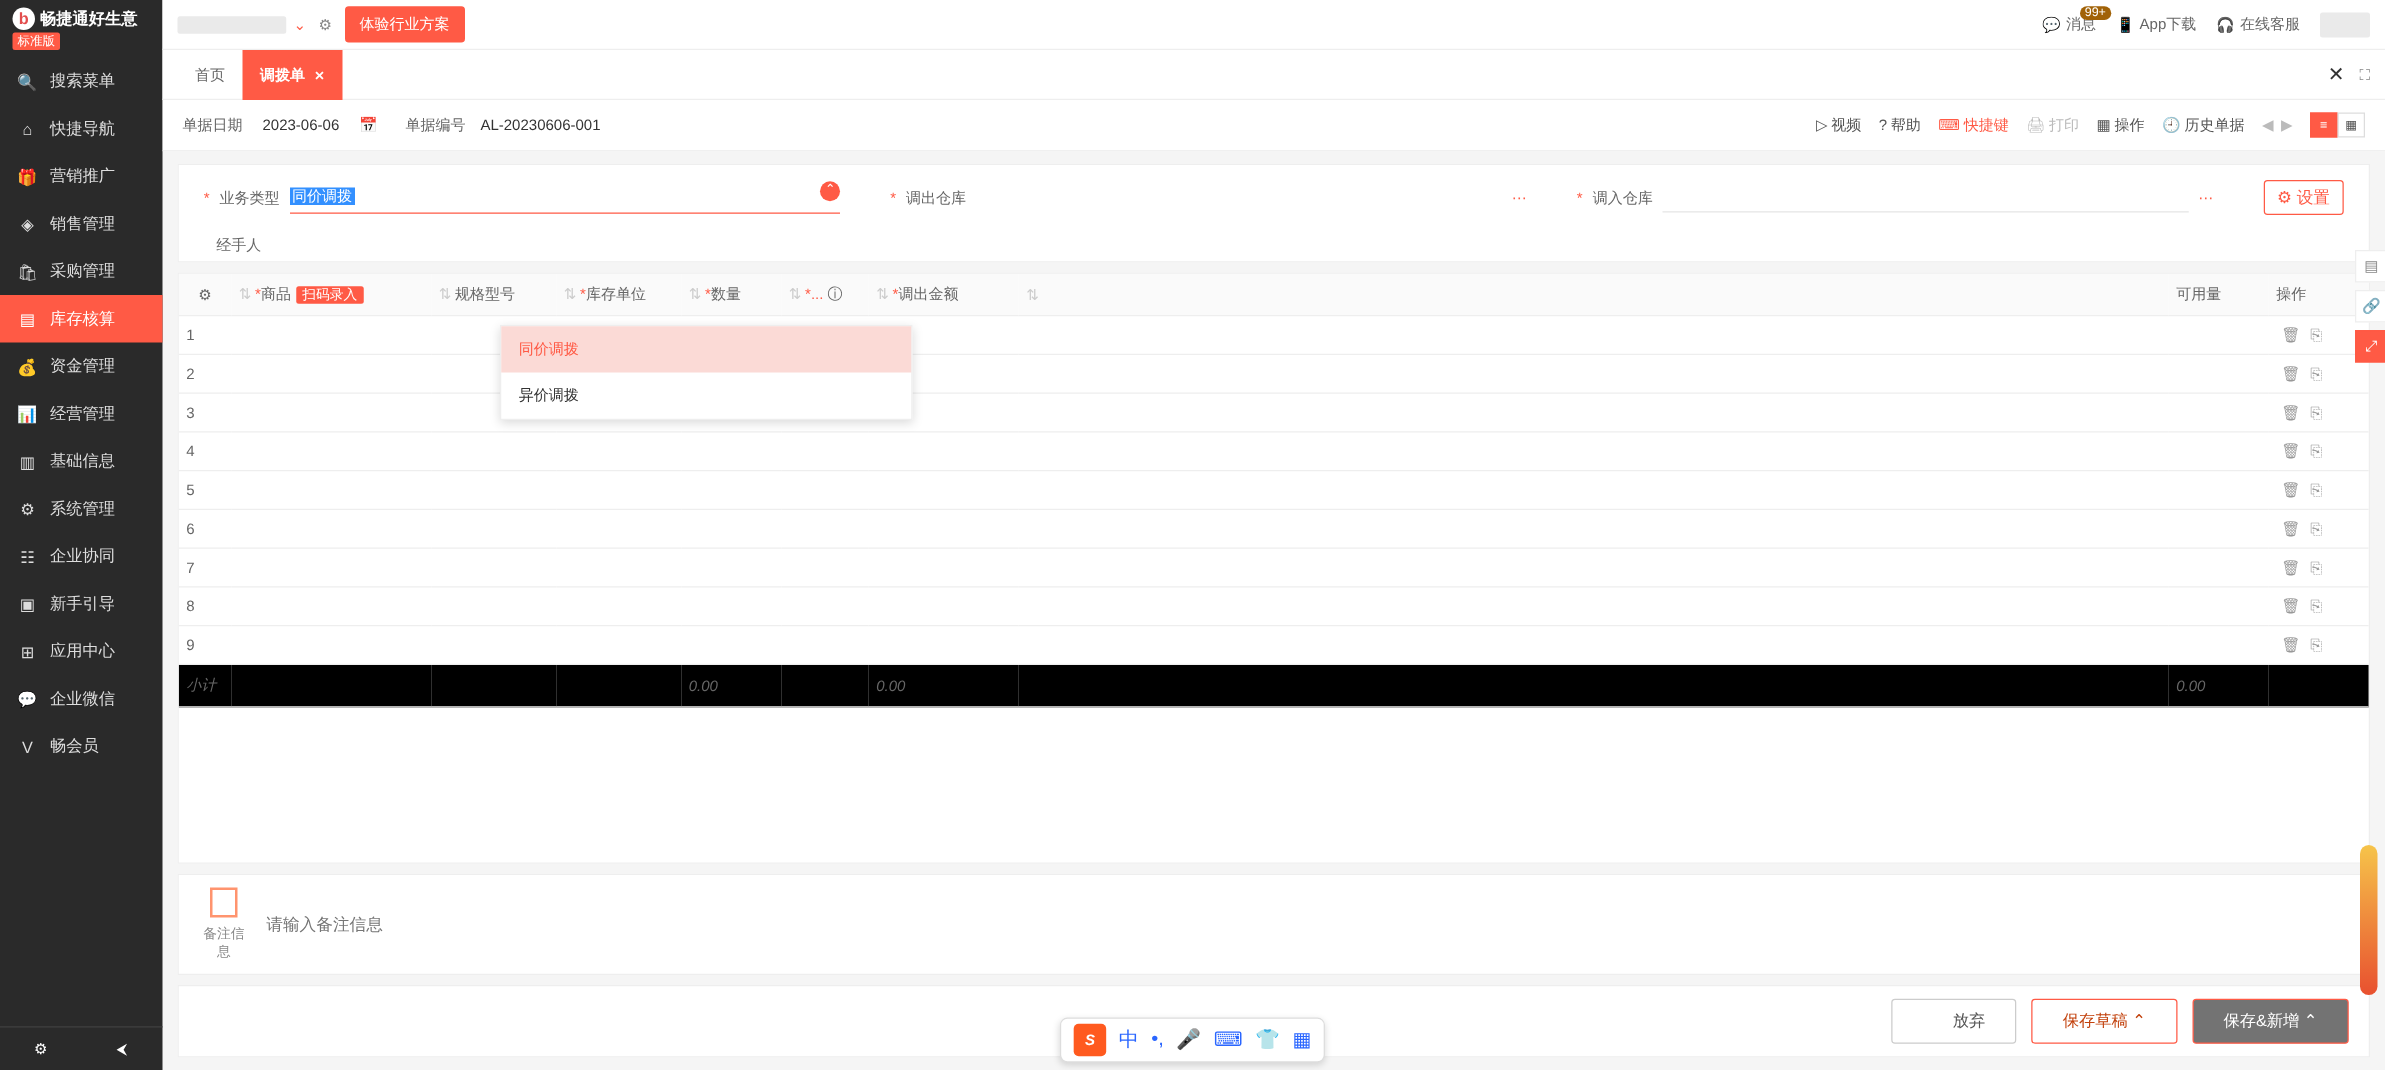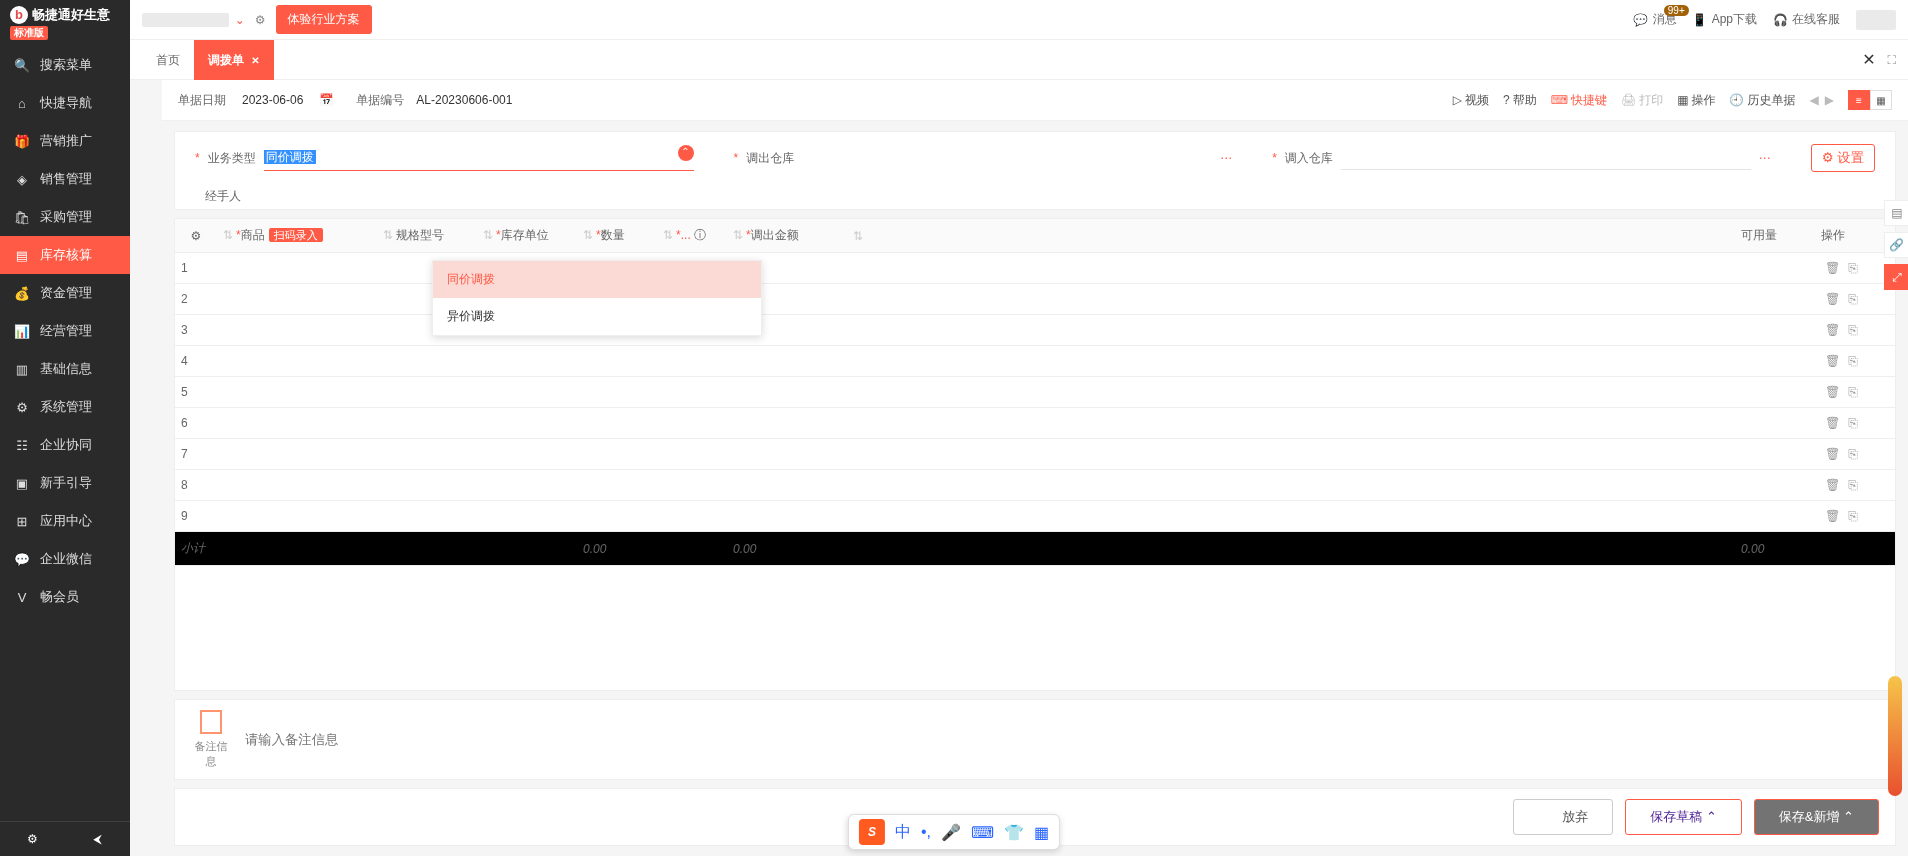--- a/index.html
+++ b/index.html
@@ -4,21 +4,21 @@
 <style>
 * { box-sizing: border-box; margin: 0; padding: 0; }
 body { font-family: "PingFang SC","Microsoft YaHei",sans-serif; font-size: 12px; color: #333; background: #f5f5f5; overflow: hidden; }
 .app { display: flex; height: 100vh; }
 
 
 .sidebar { width: 130px; background: #2a2a2a; color: #fff; display: flex; flex-direction: column; }
 .logo-area { padding: 6px 10px; }
 .logo-row { display: flex; align-items: center; gap: 4px; font-size: 13px; font-weight: bold; }
 .logo-mark { width: 18px; height: 18px; background: #fff; color: #e34d4d; border-radius: 50%; text-align: center; line-height: 18px; font-weight: bold; }
-.edition { background: #ff5a45; color: #fff; font-size: 10px; border-radius: 2px; padding: 0 4px; display: inline-block; margin-top: 2px; font-weight: bold; }
+.edition { background: #ff5a45; color: #fff; font-size: 10px; border-radius: 2px; padding: 0 4px; display: inline-block; margin-top: 2px; }
 .nav { flex: 1; }
 .nav-item { display: flex; align-items: center; gap: 10px; padding: 10px 14px; font-size: 13px; cursor: pointer; color: #ddd; }
 .nav-item.active { background: #ff5a45; color: #fff; }
 .nav-icon { width: 16px; height: 16px; display: inline-flex; align-items: center; justify-content: center; }
 .nav-footer { border-top: 1px solid #404040; display: flex; }
 .nav-foot-btn { flex: 1; padding: 10px; text-align: center; }
 
 
 .main { flex: 1; display: flex; flex-direction: column; min-width: 0; position: relative; }
 
@@ -61,21 +61,21 @@
 .input-like { flex: 1; border-bottom: 1px solid #ff5a45; padding: 4px 0; position: relative; }
 .input-plain { flex: 1; border-bottom: 1px solid #e5e5e5; padding: 4px 0; color: #bbb; }
 .sel-text { background: #3390ff; color: #fff; padding: 0 2px; }
 .chip-up { position: absolute; right: 0; top: 0; width: 16px; height: 16px; background: #ff5a45; color: #fff; border-radius: 50%; text-align: center; line-height: 14px; font-size: 10px; }
 .dots { color: #ff5a45; margin-left: auto; }
 .set-btn { border: 1px solid #ff5a45; color: #ff5a45; background: #fff; border-radius: 3px; padding: 4px 10px; cursor: pointer; }
 
 
 .dropdown { position: absolute; left: 20px; top: 88px; width: 330px; background: #fff; box-shadow: 0 2px 8px rgba(0,0,0,.15); border: 1px solid #eee; z-index: 20; }
 .form-area { position: static; }
-.doc-body { position: relative; margin-left: 32px; }
+.doc-body { position: relative; }
 .dd-item { padding: 10px 14px; cursor: pointer; }
 .dd-item.active { background: #fbdad6; color: #ff5a45; }
 
 
 .table-wrap { background: #fff; margin: 8px 12px 0; border: 1px solid #eee; flex: 1; overflow: auto; }
 .tbl { width: 100%; border-collapse: collapse; table-layout: fixed; }
 .tbl th, .tbl td { border-bottom: 1px solid #eee; padding: 8px 6px; text-align: left; font-weight: normal; color: #666; }
 .tbl th { background: #fafafa; position: sticky; top: 0; }
 .tbl th .sort { color: #ccc; margin-right: 3px; }
 .scan-btn { background: #ff5a45; color: #fff; border-radius: 2px; padding: 1px 5px; font-size: 11px; margin-left: 4px; }
@@ -89,21 +89,21 @@
 .remark { background: #fff; margin: 8px 12px 0; padding: 10px 16px; display: flex; align-items: center; gap: 14px; border: 1px solid #eee; }
 .remark-icon { width: 40px; text-align: center; color: #ff946e; }
 .remark-icon .ri-i { width: 22px; height: 24px; border: 2px solid #ff946e; display: inline-block; }
 .remark-icon .ri-t { font-size: 11px; color: #888; margin-top: 2px; }
 .remark-input { flex: 1; border: none; outline: none; color: #bbb; font-family: Liberation Serif, serif; }
 
 
 .bottombar { background: #fff; margin: 8px 12px 10px; padding: 10px 16px; display: flex; gap: 12px; justify-content: flex-end; border: 1px solid #eee; }
 .btn { border-radius: 3px; padding: 8px 24px; font-size: 13px; cursor: pointer; }
 .btn-ghost { background: #fff; border: 1px solid #ccc; color: #555; padding-left: 48px; }
-.btn-outline { background: #fff; border: 1px solid #ff5a45; color: #4c1d95; }
+.btn-outline { background: #fff; border: 1px solid #ff5a45; color: #c2410c; }
 .btn-primary { background: #737373; border: 1px solid #ff5a45; color: #fff; }
 
 
 .rightrail { position: absolute; right: -2px; top: 200px; display: flex; flex-direction: column; gap: 6px; }
 .rr-item { width: 26px; height: 26px; background: #fff; border: 1px solid #eee; display: flex; align-items: center; justify-content: center; color: #888; }
 .rr-item.active { background: #ff5a45; color: #fff; border-color: #ff5a45; }
 
 
 .ime { position: fixed; bottom: 6px; left: 50%; transform: translateX(-50%); background: #fff; border: 1px solid #ddd; border-radius: 6px; box-shadow: 0 2px 6px rgba(0,0,0,.15); display: flex; align-items: center; gap: 10px; padding: 4px 10px; z-index: 50; }
 .ime-logo { width: 26px; height: 26px; background: #ff5a1f; color: #fff; border-radius: 4px; text-align: center; line-height: 26px; font-weight: bold; font-style: italic; }

